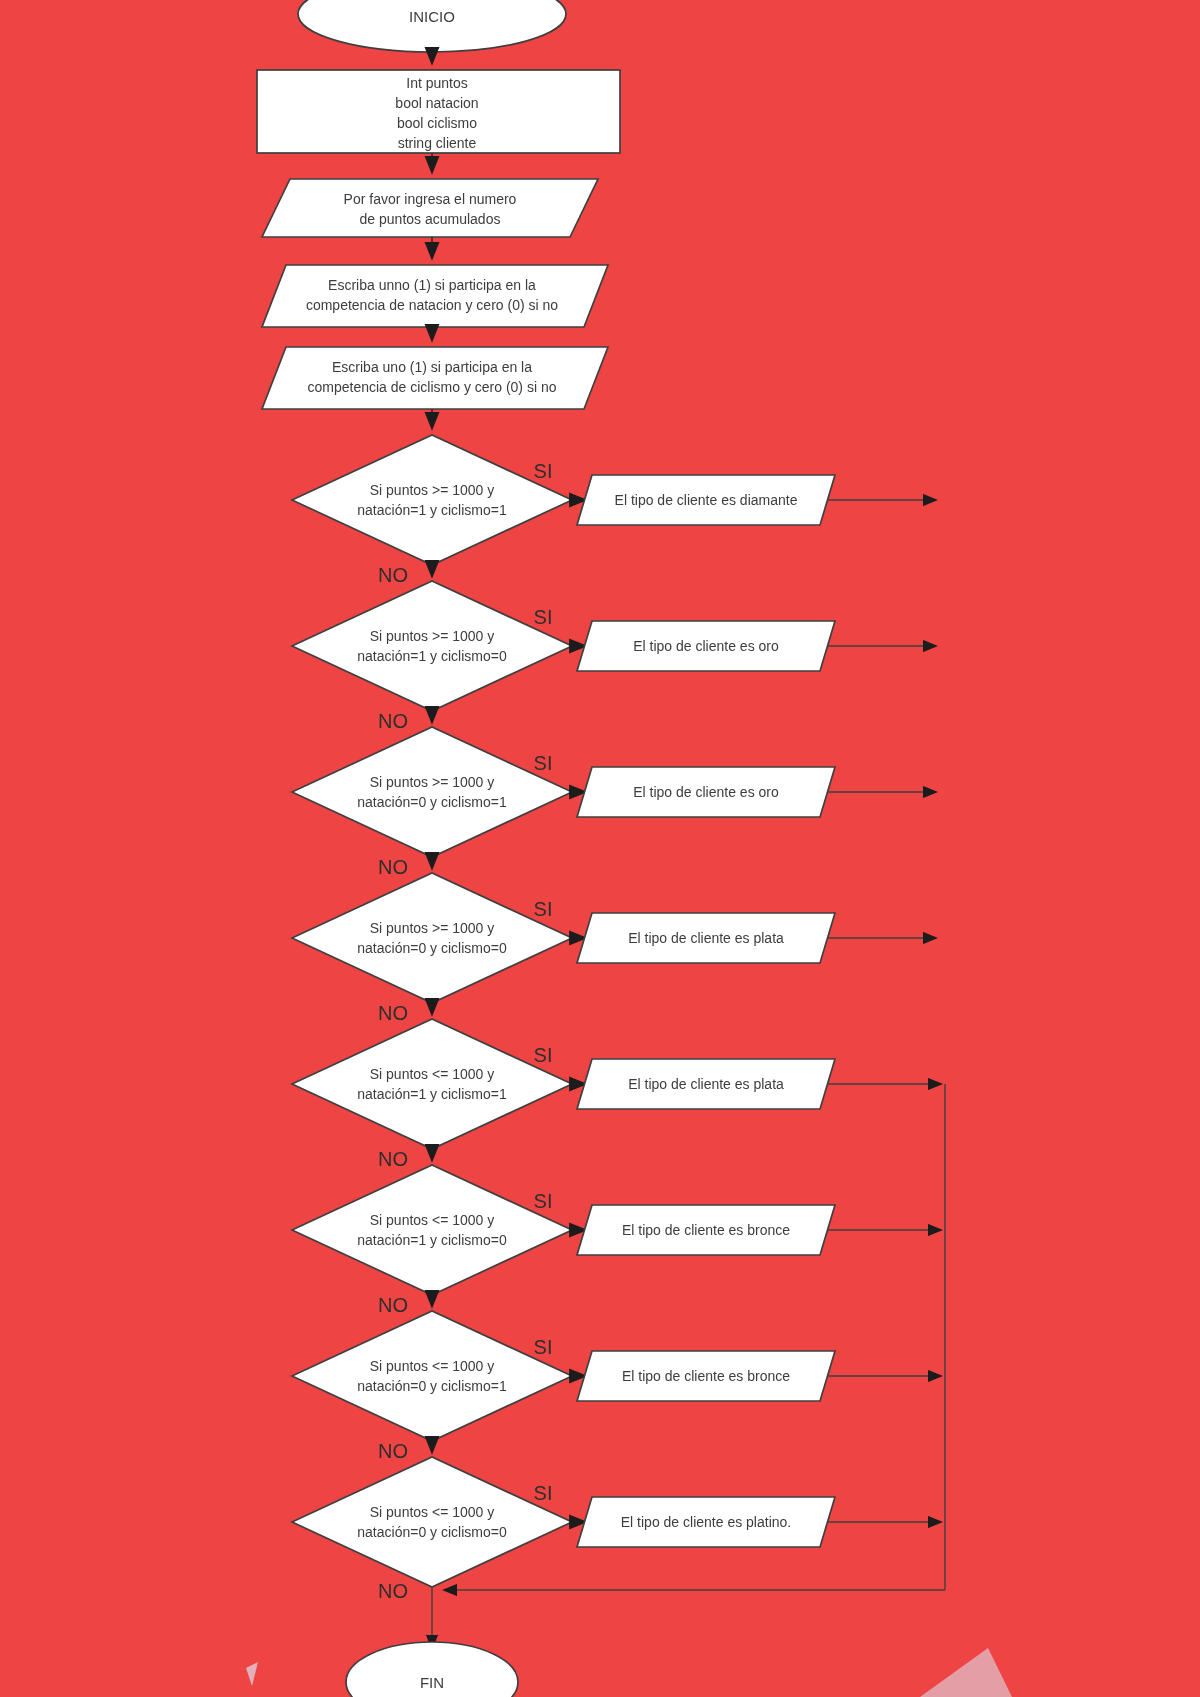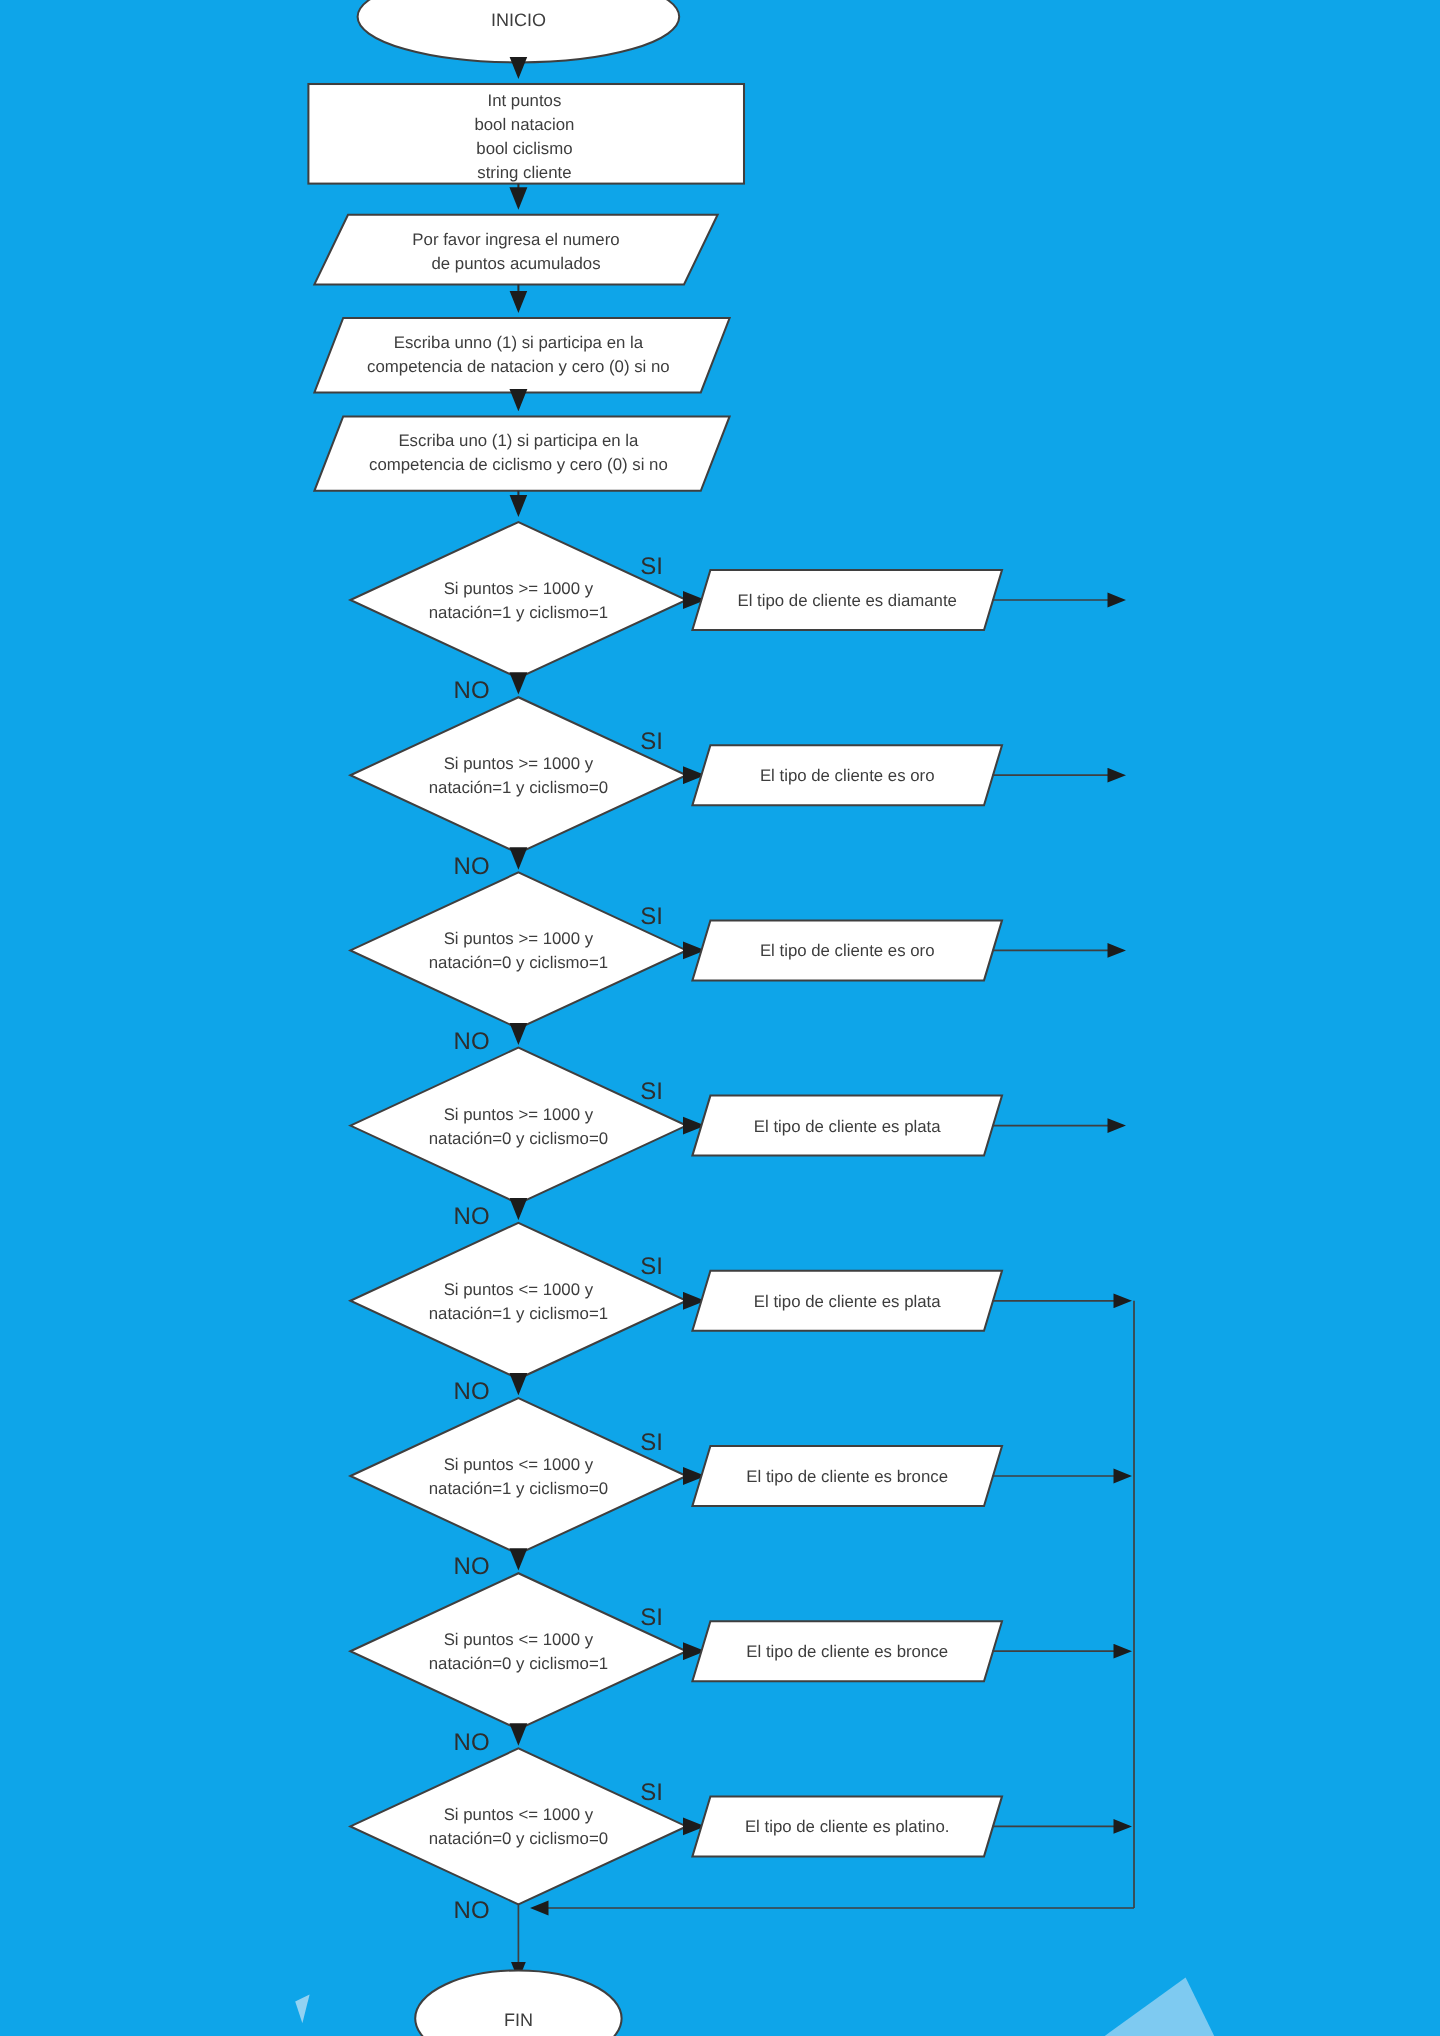--- a/index.html
+++ b/index.html
@@ -1,16 +1,16 @@
 <!DOCTYPE html>
 <html><head>
 <meta charset="utf-8">
 <style>
   html,body{margin:0;padding:0;background:#ffffff;}
-  .page{position:relative;width:1200px;height:1697px;background:#0ea5e9;overflow:hidden;}
+  .page{position:relative;width:1200px;height:1697px;background:#ef4444;overflow:hidden;}
   svg{position:absolute;left:0;top:0;}
   text{font-family:"Liberation Sans","DejaVu Sans",sans-serif;fill:#3d3d3d;}
   .node-text{font-size:14px;}
   .big-text{font-size:15px;}
   .branch-label{font-size:20px;fill:#2e2e2e;}
   .shape{fill:#ffffff;stroke:#3f3f3f;stroke-width:1.7;}
   .flowline{stroke:#2e2e2e;stroke-width:1.7;fill:none;}
   .thinline{stroke:#3f3f3f;stroke-width:1.4;fill:none;}
 </style>
 </head>

